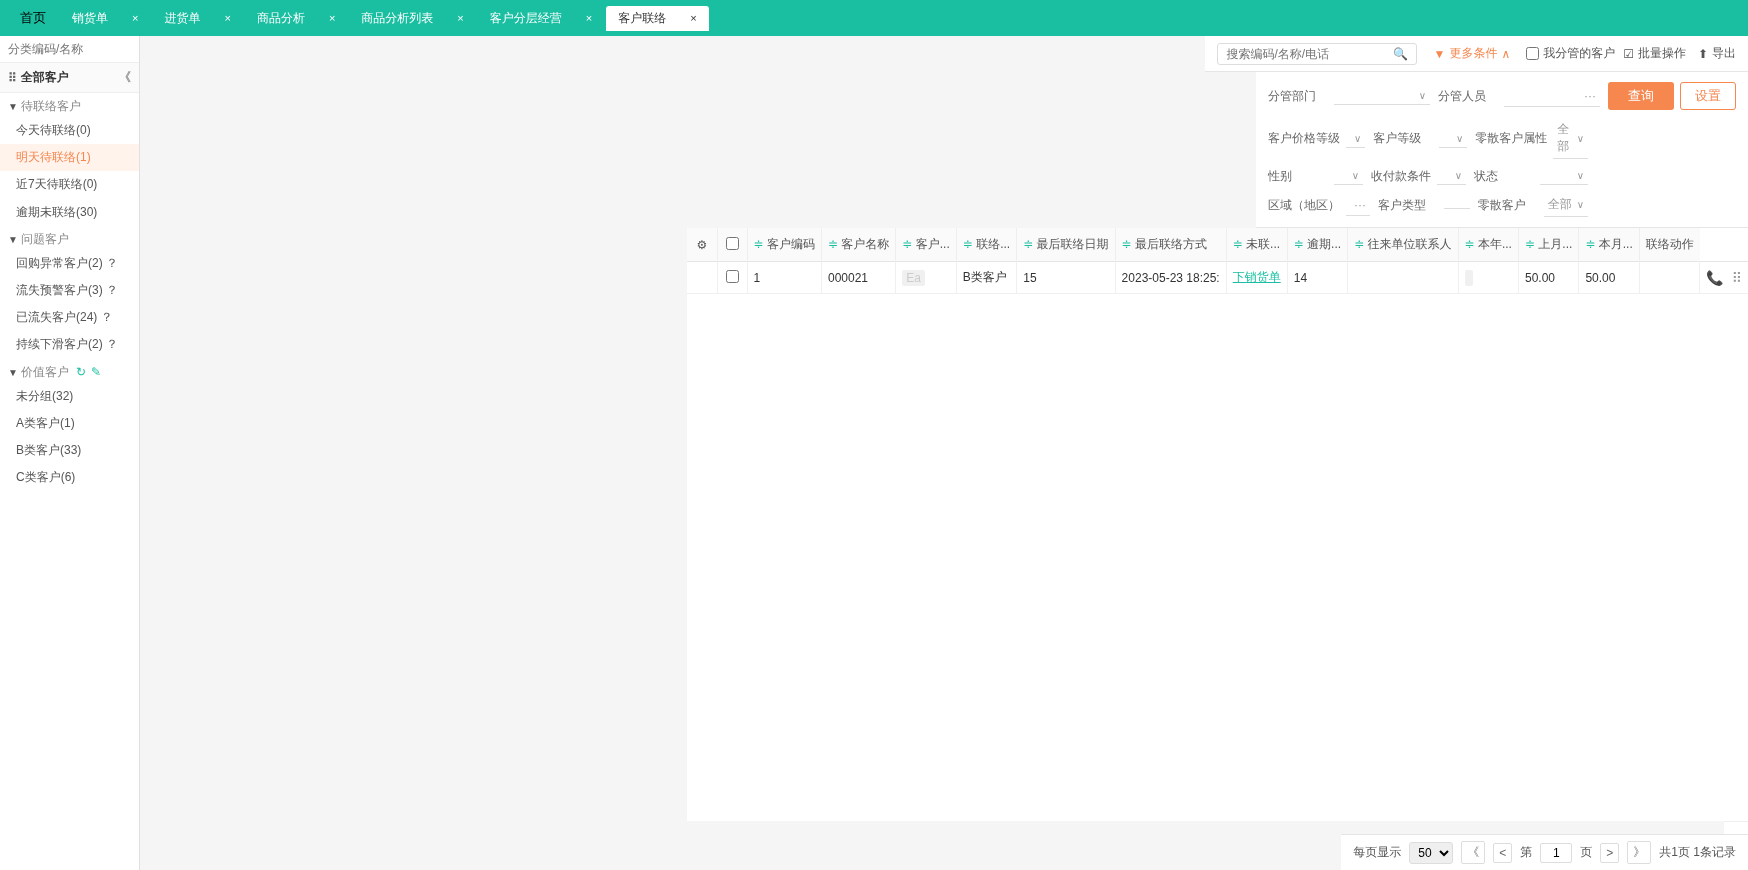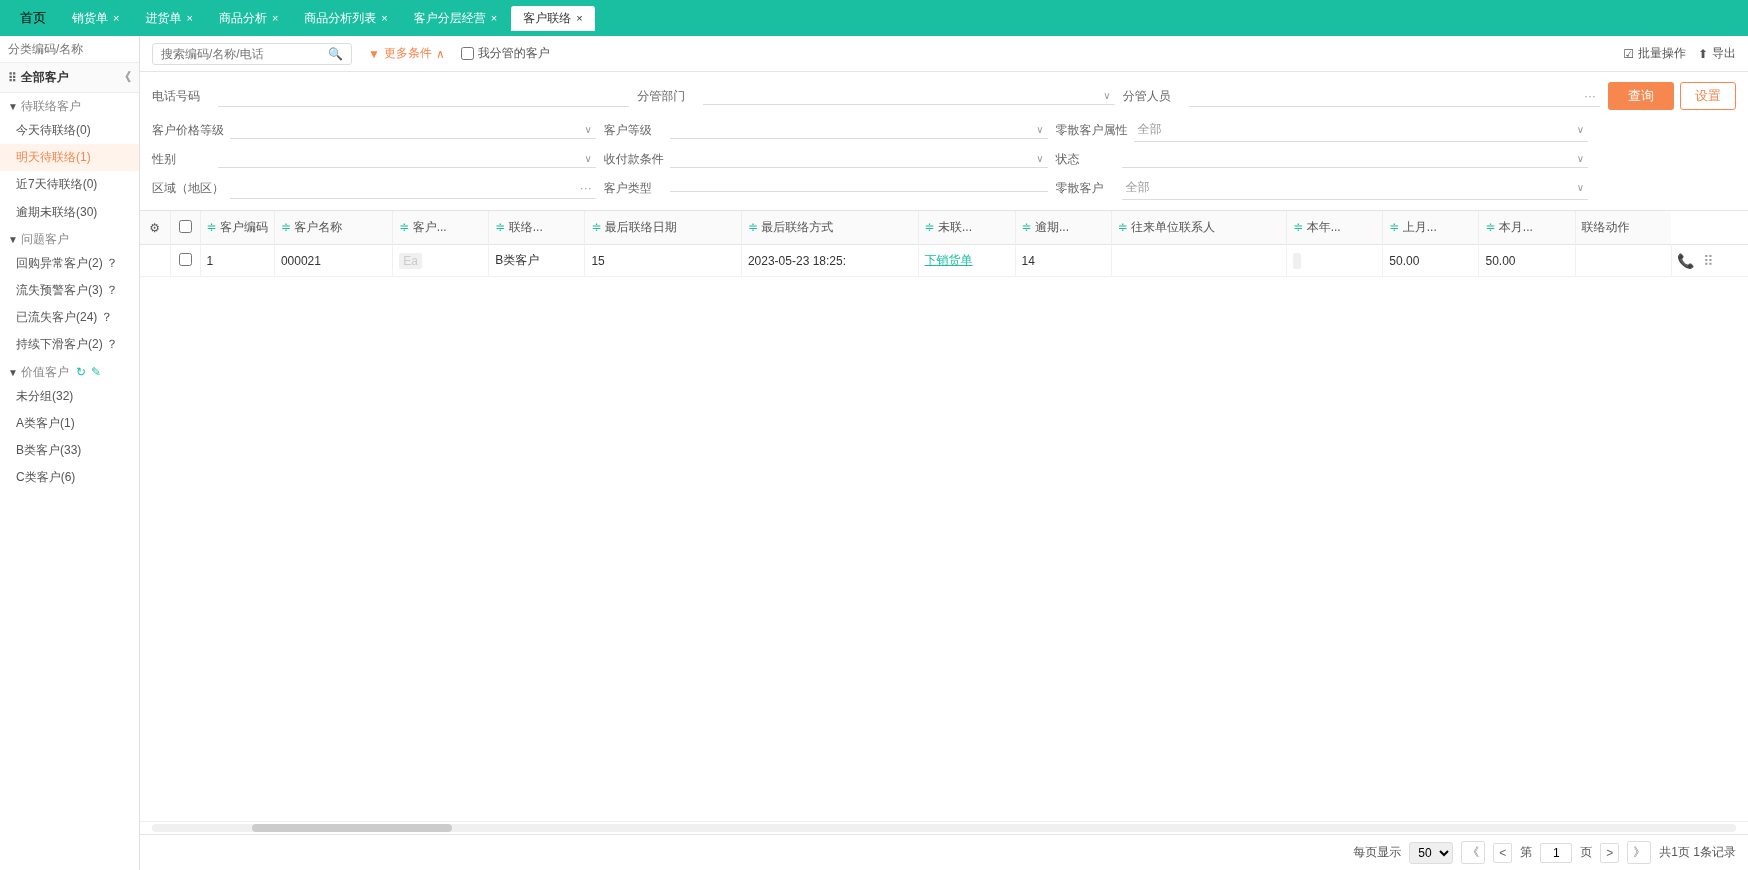--- a/index.html
+++ b/index.html
@@ -16,21 +16,21 @@
     }
     .nav-item {
       color: #fff;
       padding: 4px 12px;
       cursor: pointer;
       border-radius: 3px 3px 0 0;
       white-space: nowrap;
       font-size: 13px;
       display: flex;
       align-items: center;
-      gap: 3px;
+      gap: 22px;
     }
     .nav-item.active { background: #fff; color: #333; }
     .nav-item .close-x { font-size: 11px; color: inherit; margin-left: 2px; }
     .nav-home { color: #000000; font-size: 13px; padding: 4px 12px; }
 
     
     .main-layout {
       display: flex;
       height: calc(100vh - 36px);
     }
@@ -88,20 +88,21 @@
       line-height: 1.6;
     }
     .sidebar-item.active { background: #fff3ec; color: #f5874f; }
 
     
     .content {
       flex: 1;
       display: flex;
       flex-direction: column;
       overflow: hidden;
+      align-items: flex-end;
     }
 
     
     .toolbar {
       background: #fff;
       padding: 6px 12px;
       display: flex;
       align-items: center;
       gap: 8px;
       border-bottom: 1px solid #e5e5e5;
@@ -435,24 +436,20 @@
         <div class="export-btn">
           <span>⬆</span>
           <span>导出</span>
         </div>
       </div>
     </div>
 
     <div class="filter-panel">
 
       <div class="filter-row">
-        <div class="filter-field">
-          <label>电话号码</label>
-          <input class="filter-input" type="text" style="">
-        </div>
         <div class="filter-field">
           <label>分管部门</label>
           <div class="filter-select">
             <span class="filter-select-inner"></span>
             <span class="caret">∨</span>
           </div>
         </div>
         <div class="filter-field">
           <label>分管人员</label>
           <div class="filter-select">

